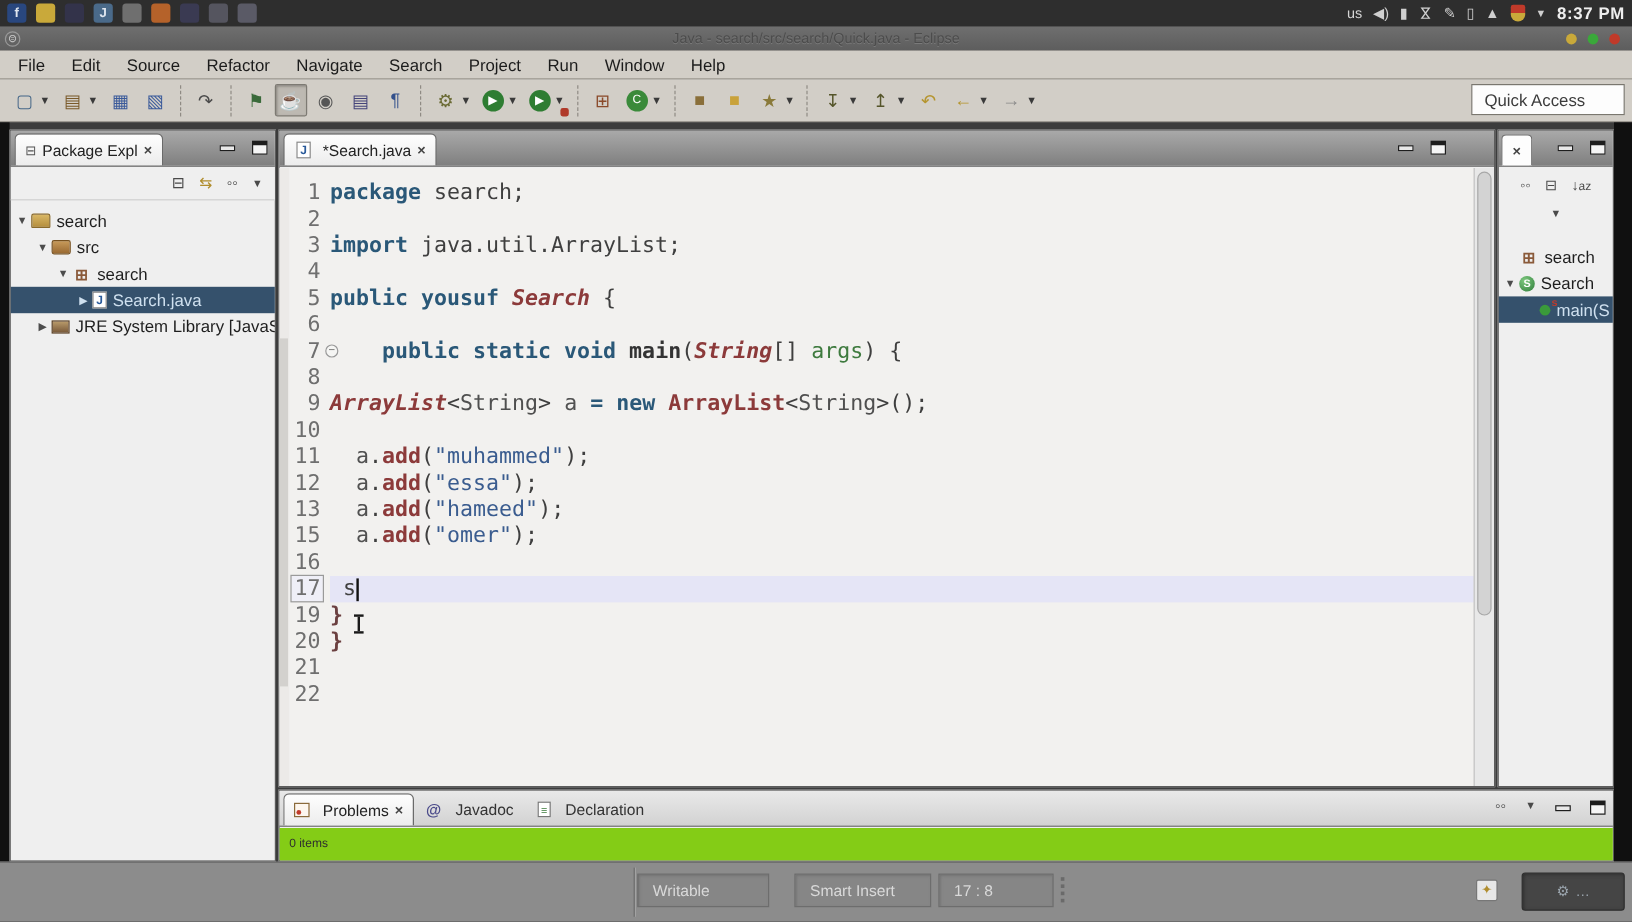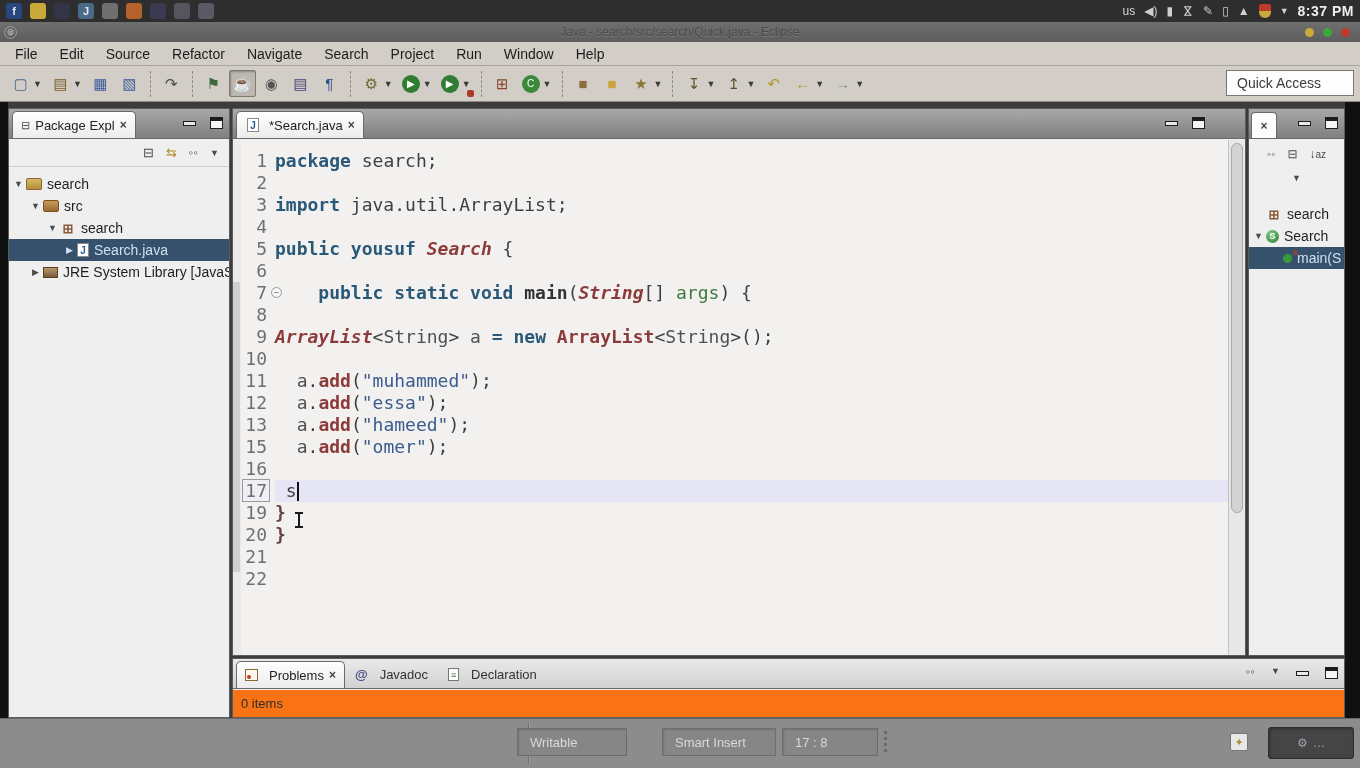--- a/index.html
+++ b/index.html
@@ -128,22 +128,22 @@
   .ol-chev { text-align:center; color:#4a4a4a; font-size:9px; padding:10px 0 14px; }
 
   
   #problems-view { left:232px; top:658px; width:1113px; height:60px; }
   #problems-view .tabstrip { background:linear-gradient(#e9e9e9,#d2d2d2); }
   .flat-tab { display:flex; align-items:center; gap:6px; font-size:13px; color:#333; padding:0 10px; height:27px; }
   .pb-ico { width:13px; height:12px; border:1px solid #8a6a3a; background:#fdf6ee; position:relative; }
   .pb-ico:after { content:""; position:absolute; left:1px; bottom:1px; width:4px; height:4px; background:#c03a2a; border-radius:50%; }
   .at-ico { color:#4a4a8a; font-size:13px; font-weight:bold; }
   .dec-ico { width:11px; height:13px; border:1px solid #777; background:#fff; color:#3a7a3a; font-size:9px; line-height:12px; text-align:center; }
-  #problems-body { position:absolute; left:0; top:31px; right:0; bottom:0; background:#f97316;
-                   font-size:13px; color:#2e2e2e; display:flex; align-items:center; padding-left:8px; }
+  #problems-body { position:absolute; left:0; top:31px; right:0; bottom:0; background:#84cc16;
+                   font-size:10px; color:#2e2e2e; display:flex; align-items:center; padding-left:8px; }
 
   
   #statusbar { left:0; top:718px; width:1360px; height:50px; background:#8c8c8c; border-top:1px solid #6a6a6a; }
   .sb-groove { position:absolute; top:4px; bottom:4px; width:2px; border-left:1px solid #6d6d6d; border-right:1px solid #a2a2a2; }
   .sb-box { position:absolute; top:9px; height:28px; background:#868686; border:1px solid #6d6d6d;
             box-shadow:inset 1px 1px 2px #747474; color:#d9d9d9; font-size:13px;
             display:flex; align-items:center; padding-left:12px; }
   .sb-dots { position:absolute; top:12px; width:4px; }
   .sb-dots i { display:block; width:3px; height:3px; background:#6a6a6a; margin-bottom:3px; }
   #sb-new-ico { position:absolute; top:14px; width:18px; height:18px; background:#e7e7e7; border:1px solid #777;
@@ -518,21 +518,21 @@
       <span class="vt-ico" style="font-size:9px;margin-top:-4px;">▼</span>
       <span class="btn-min"></span>
       <span class="btn-max"></span>
     </div>
   </div>
   <div id="problems-body">0 items</div>
 </div>
 
 <div id="statusbar" class="abs">
   <div class="sb-groove" style="left:528px;"></div>
-  <div class="sb-box" style="left:517px;width:110px;">Writable</div>
+  <div class="sb-box" style="left:531px;width:110px;">Writable</div>
   <div class="sb-box" style="left:662px;width:114px;">Smart Insert</div>
   <div class="sb-box" style="left:782px;width:96px;">17 : 8</div>
   <div class="sb-dots" style="left:884px;">
       <i></i>
       <i></i>
       <i></i>
       <i></i>
     </div>
   <div id="sb-new-ico" style="left:1230px;">✦</div>
   <div id="progress-box" style="left:1268px;">

